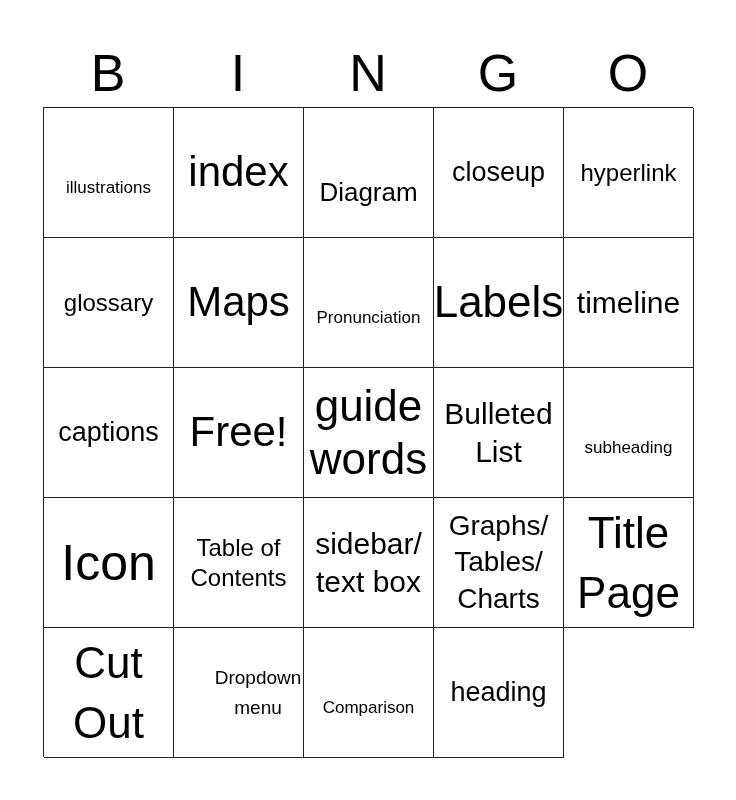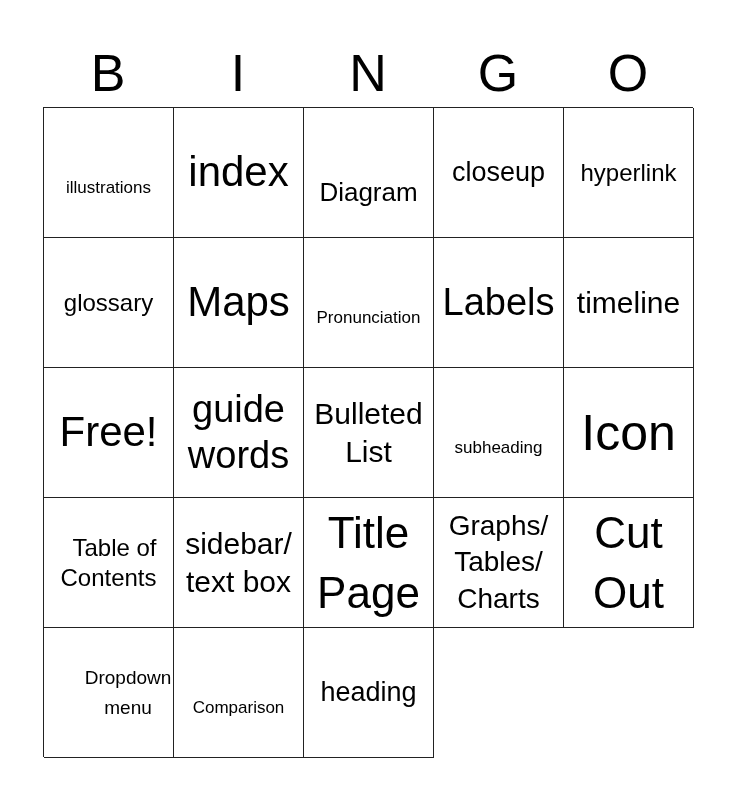--- a/index.html
+++ b/index.html
@@ -57,27 +57,27 @@
     .cell span {
       display: block;
       white-space: pre-line;
     }
     .cell.top-align {
       align-items: flex-start;
       padding-top: 28px;
     }
     .fs-xs { font-size: 17px; line-height: 1.2; margin-top: 32px; }
     .fs-s  { font-size: 19px; line-height: 1.2; margin-left: 39px; }
-    .fs-m  { font-size: 24px; line-height: 1.25; text-align: right; }
+    .fs-m  { font-size: 24px; line-height: 1.25; }
     .fs-m2 { font-size: 26px; line-height: 1.45; margin-top: 40px; }
     .fs-mb { font-size: 27px; line-height: 1.4; }
     .fs-l  { font-size: 30px; line-height: 1.25; }
     .fs-xl { font-size: 42px; line-height: 1.2; }
     .fs-xxl{ font-size: 44px; line-height: 1.35; }
-    .fs-lg2{ font-size: 38px; line-height: 1.2; }
+    .fs-lg2{ font-size: 44px; line-height: 1.2; }
     .fs-big{ font-size: 50px; line-height: 1.2; }
   </style>
 </head>
 <body>
 
 <div class="header">
   <div class="header-letter">B</div>
   <div class="header-letter">I</div>
   <div class="header-letter">N</div>
   <div class="header-letter">G</div>
@@ -112,20 +112,23 @@
       <span class="fs-xs">Pronunciation</span>
     </div>
   <div class="cell">
       <span class="fs-lg2">Labels</span>
     </div>
 
   <div class="cell">
       <span class="fs-l">timeline</span>
     </div>
   <div class="cell">
+      <span class="fs-mb">captions</span>
+    </div>
+  <div class="cell">
       <span class="fs-xl">Free!</span>
     </div>
   <div class="cell">
       <span class="fs-lg2">guide
 words</span>
     </div>
   <div class="cell">
       <span class="fs-l">Bulleted
 List</span>
     </div>
@@ -138,28 +141,28 @@
     </div>
   <div class="cell">
       <span class="fs-m">Table of
 Contents</span>
     </div>
   <div class="cell">
       <span class="fs-l">sidebar/
 text box</span>
     </div>
   <div class="cell">
-      <span class="fs-xxl">Title
-Page</span>
+      <span class="fs-l" style="font-size:28px;line-height:1.3;">Graphs/
+Tables/
+Charts</span>
     </div>
 
   <div class="cell">
-      <span class="fs-l" style="font-size:28px;line-height:1.3;">Graphs/
-Tables/
-Charts</span>
+      <span class="fs-xxl">Title
+Page</span>
     </div>
   <div class="cell">
       <span class="fs-xxl">Cut
 Out</span>
     </div>
   <div class="cell">
       <span class="fs-s" style="line-height:1.55;">Dropdown
 menu</span>
     </div>
   <div class="cell">

